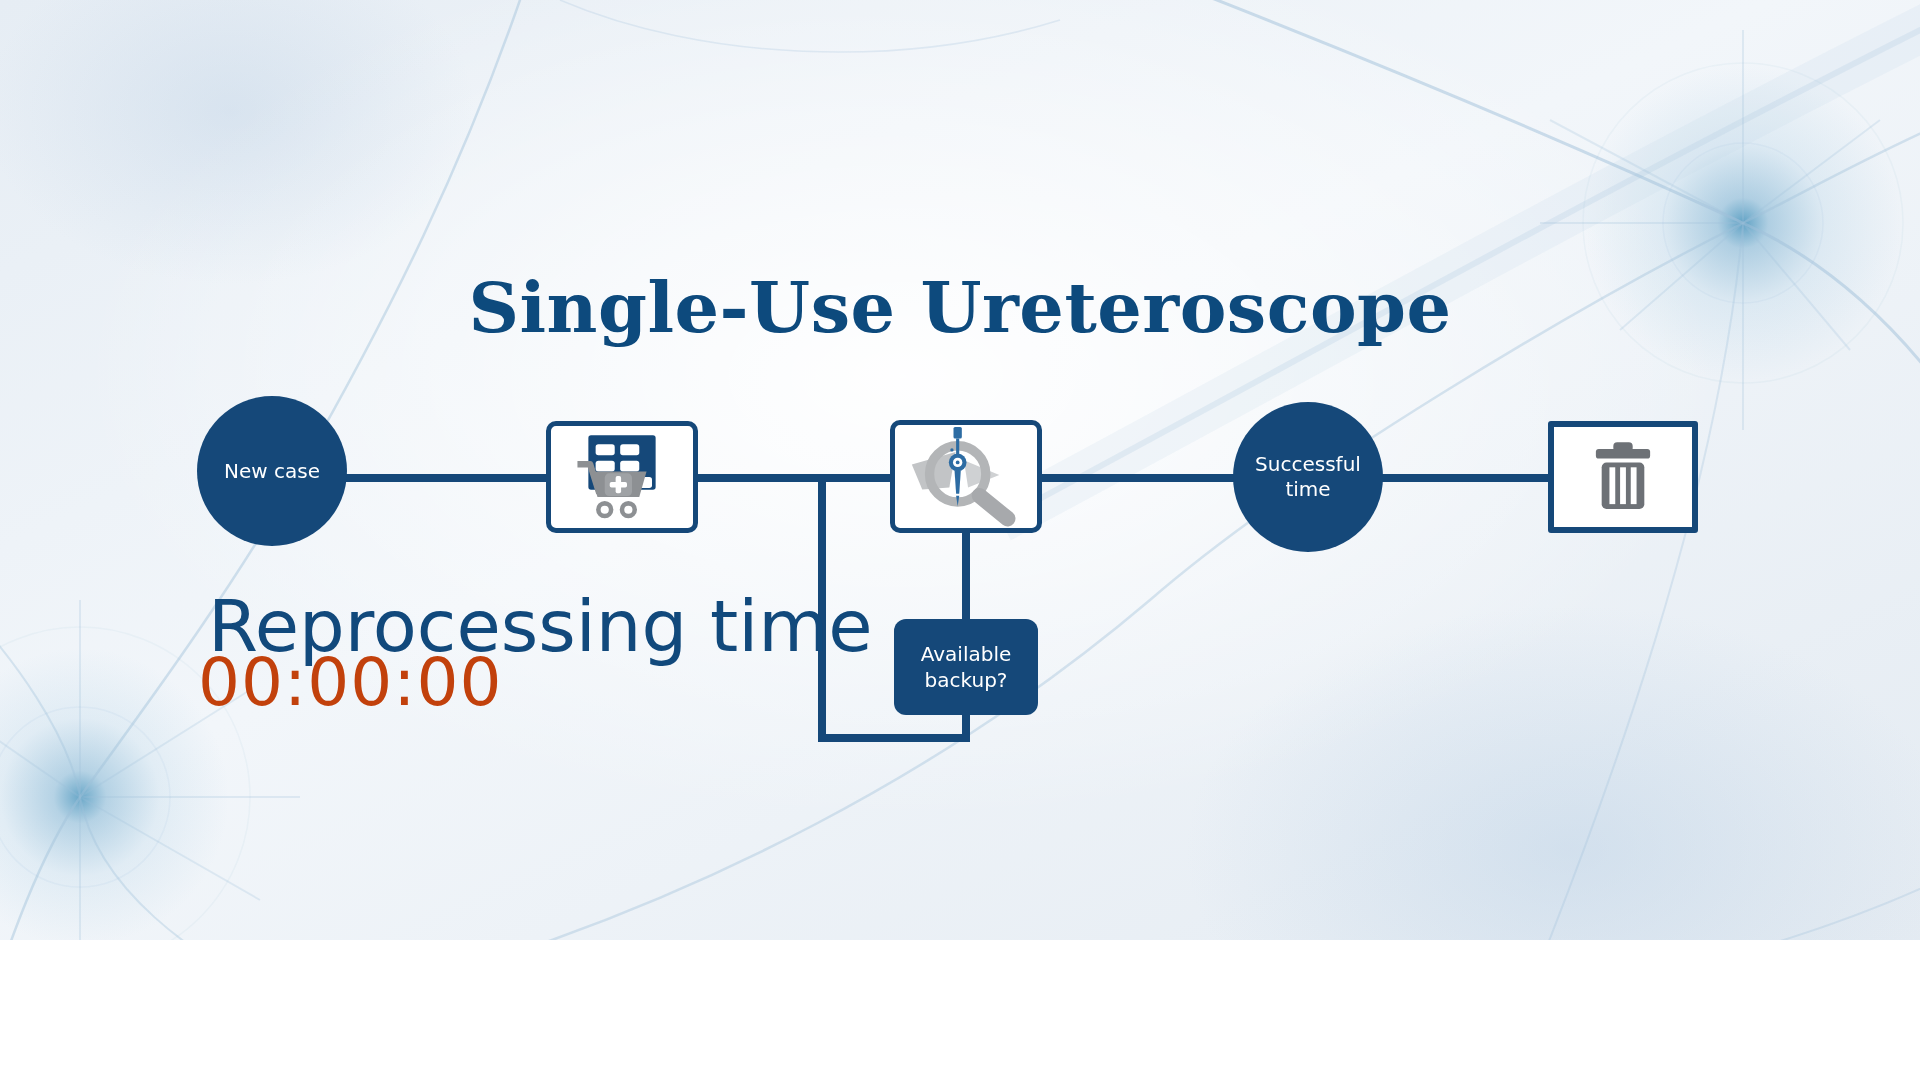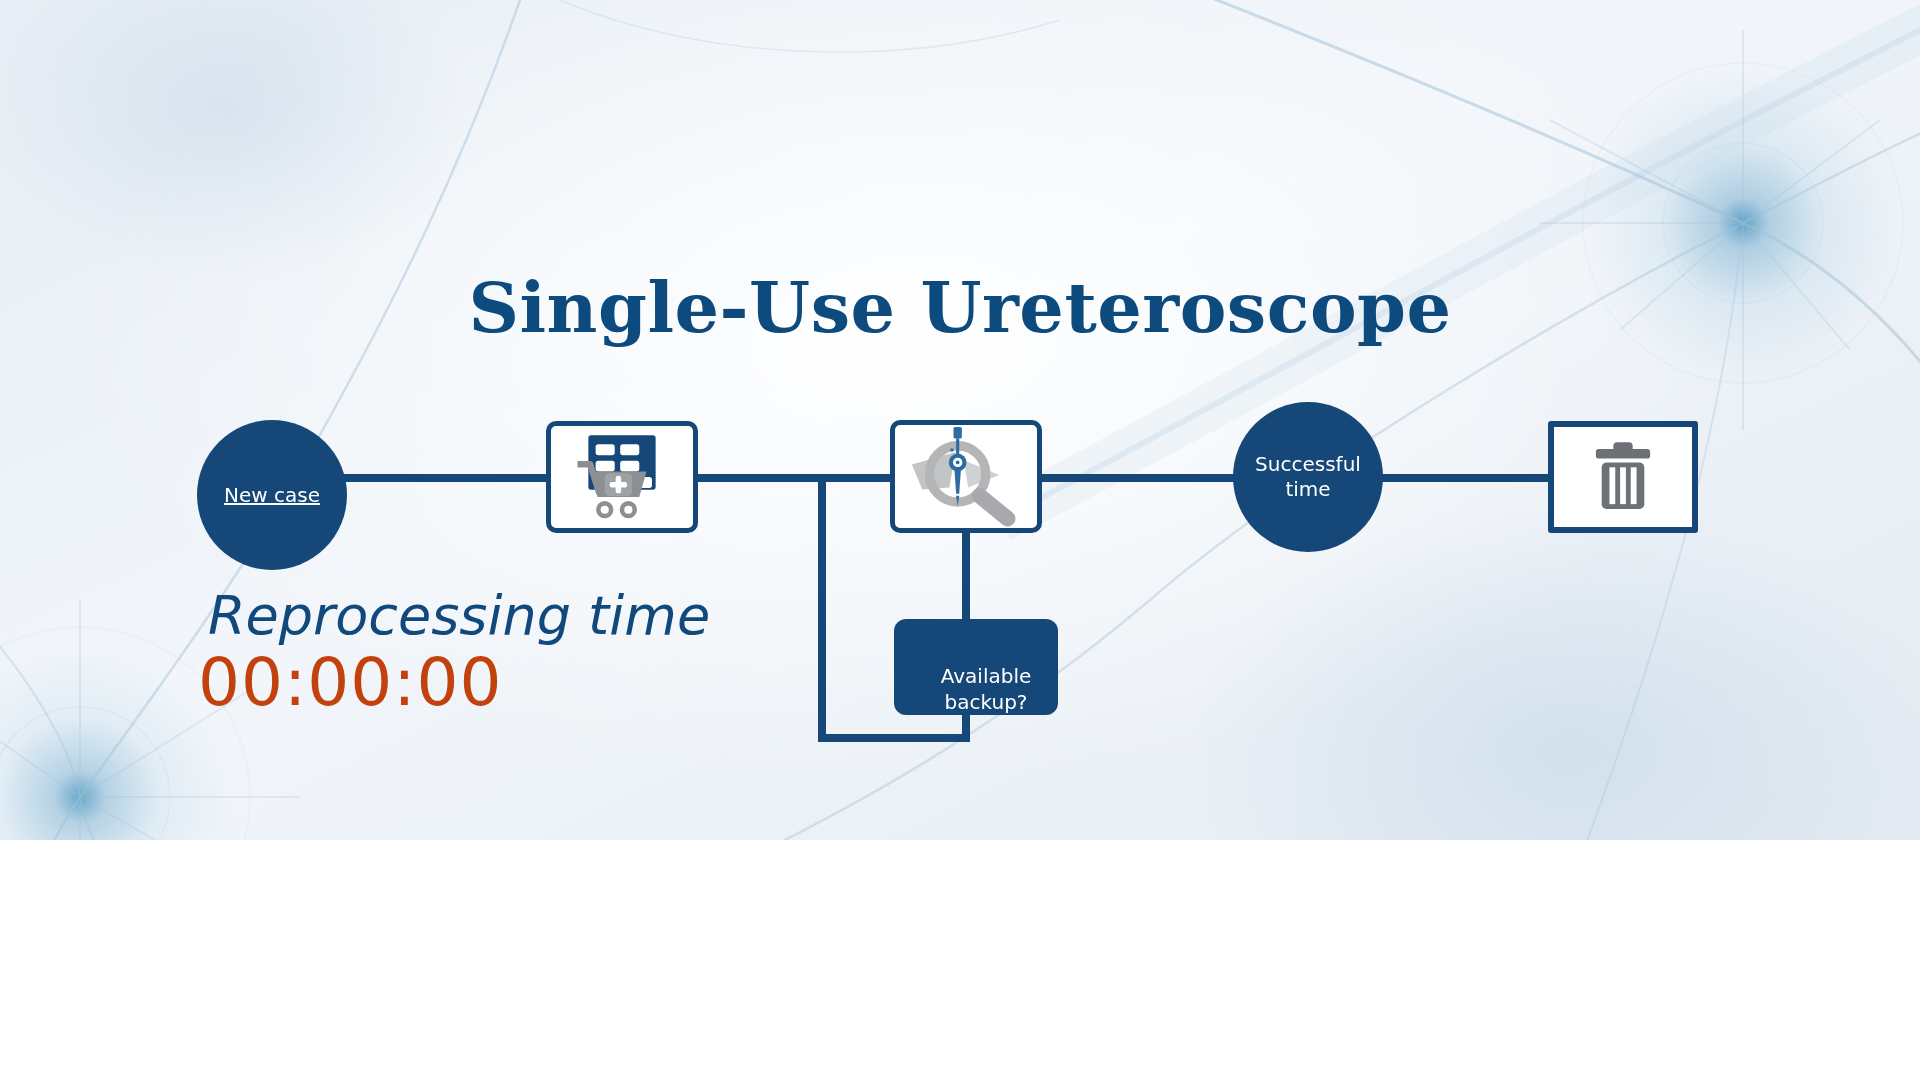--- a/index.html
+++ b/index.html
@@ -1,19 +1,19 @@
 <!DOCTYPE html>
 <html><head>
 <meta charset="utf-8">
 <style>
   html,body { margin:0; padding:0; }
   body { width:1920px; height:1080px; overflow:hidden; }
 
   .stage {
-    position:relative; width:1920px; height:840px; overflow:hidden;
+    position:relative; width:1920px; height:940px; overflow:hidden;
     background:#e9eff5;
     font-family:"DejaVu Sans","Liberation Sans",sans-serif;
   }
 
   
   .bg-radial {
     position:absolute; inset:0;
     background:
       radial-gradient(ellipse 1150px 620px at 47% 40%, rgba(255,255,255,0.95) 0%, rgba(255,255,255,0.0) 72%),
       linear-gradient(155deg, #e6edf4 0%, #f2f6fa 45%, #e4ebf2 100%);
@@ -40,48 +40,48 @@
   #conn-decision  { left:962px;  top:520px; width:8px;   height:104px; }
 
   
   .circle-node {
     position:absolute; width:150px; height:150px; border-radius:50%;
     background:#154879; color:#ffffff; z-index:3;
     display:flex; align-items:center; justify-content:center; text-align:center;
     font-size:20px; line-height:1.25;
   }
   .circle-node span { display:block; width:112px; }
-  #node-new-case        { left:197px;  top:420px;text-decoration:underline; }
+  #node-new-case        { left:197px;  top:396px; }
   #node-successful-case { left:1233px; top:402px; }
 
   .process-box {
     position:absolute; width:152px; height:112px; box-sizing:border-box;
     background:#ffffff; border:5px solid #154879; border-radius:10px; z-index:3;
     display:flex; align-items:center; justify-content:center;
   }
   #box-order   { left:546px;  top:421px; }
   #box-inspect { left:890px;  top:420px; height:113px; }
   #box-dispose { left:1548px; top:421px; width:150px; border-width:6px; border-radius:3px; }
 
   .decision-box {
     position:absolute; left:894px; top:619px; width:144px; height:96px;
     background:#154879; border-radius:12px; color:#ffffff; z-index:4;
-    display:flex; align-items:flex-end; justify-content:center; text-align:center;
-    font-size:20px; line-height:1.3;padding-left:20px;
+    display:flex; align-items:center; justify-content:center; text-align:center;
+    font-size:20px; line-height:1.3;
   }
   .decision-box span { display:block; width:110px; }
 
   
   .title {
     position:absolute; left:0; top:266px; width:100%; text-align:center;
     font-family:"DejaVu Serif","Liberation Serif",serif; font-weight:bold;
     font-size:70px; color:#0d4a7d; z-index:3; letter-spacing:0.5px;
   }
   .timer-label {
-    position:absolute; left:208px; top:584px; font-size:54px; color:#11497c; z-index:3;font-style:italic;
+    position:absolute; left:208px; top:584px; font-size:72px; color:#11497c; z-index:3;
   }
   .timer-value {
     position:absolute; left:198px; top:644px; font-size:66px; color:#c2410c; z-index:3;
     letter-spacing:1px;
   }
 </style>
 </head>
 <body>
 
 <div class="stage">

